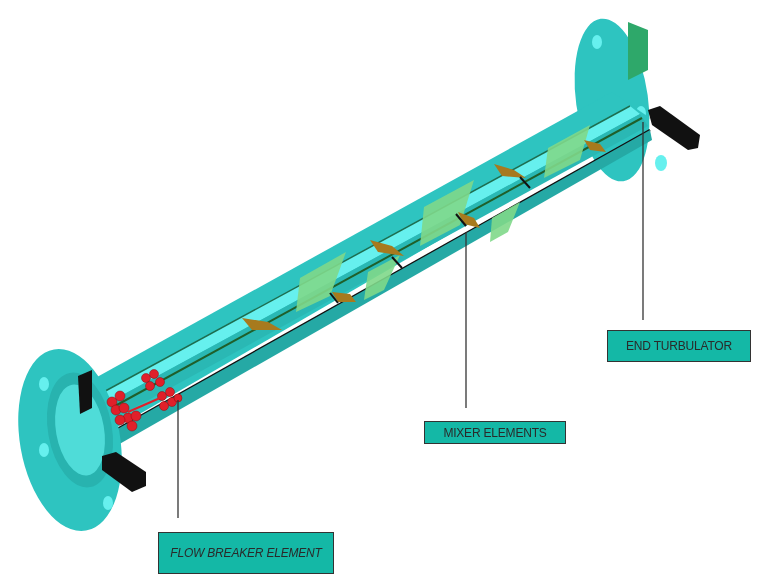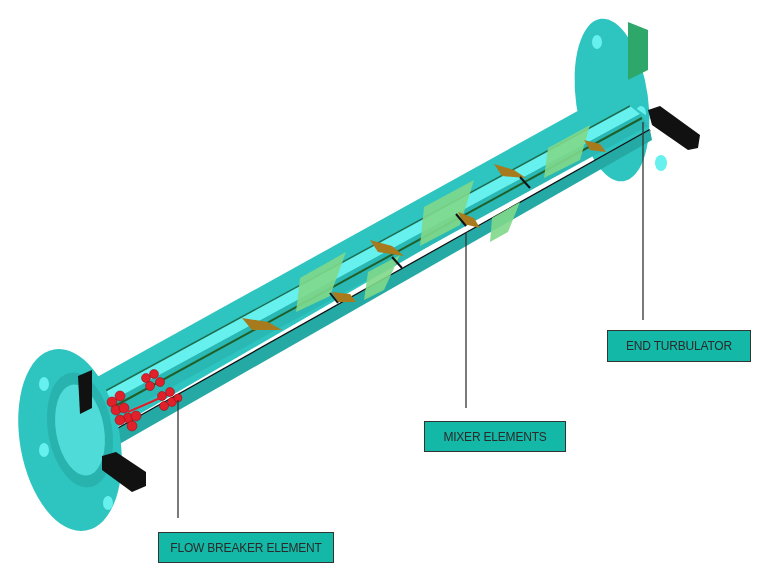--- a/index.html
+++ b/index.html
@@ -101,23 +101,23 @@
     <line x1="128" y1="412" x2="160" y2="398" stroke="#e0202a" stroke-width="2"></line>
   </g>
 
   <g stroke="#333" stroke-width="1.3">
     <line x1="178" y1="400" x2="178" y2="518"></line>
     <line x1="466" y1="232" x2="466" y2="408"></line>
     <line x1="643" y1="122" x2="643" y2="320"></line>
   </g>
 </svg>
 
-<div class="label-box" style="left:158px; top:532px; width:176px; height:31px;">
+<div class="label-box" style="left:158px; top:532px; width:176px; height:42px;font-style:italic;">
   <span>FLOW BREAKER ELEMENT</span>
 </div>
 
-<div class="label-box" style="left:424px; top:421px; width:142px; height:31px;">
+<div class="label-box" style="left:424px; top:421px; width:142px; height:23px;">
   <span>MIXER ELEMENTS</span>
 </div>
 
 <div class="label-box" style="left:607px; top:330px; width:144px; height:32px;">
   <span>END TURBULATOR</span>
 </div>
 
 </body></html>

